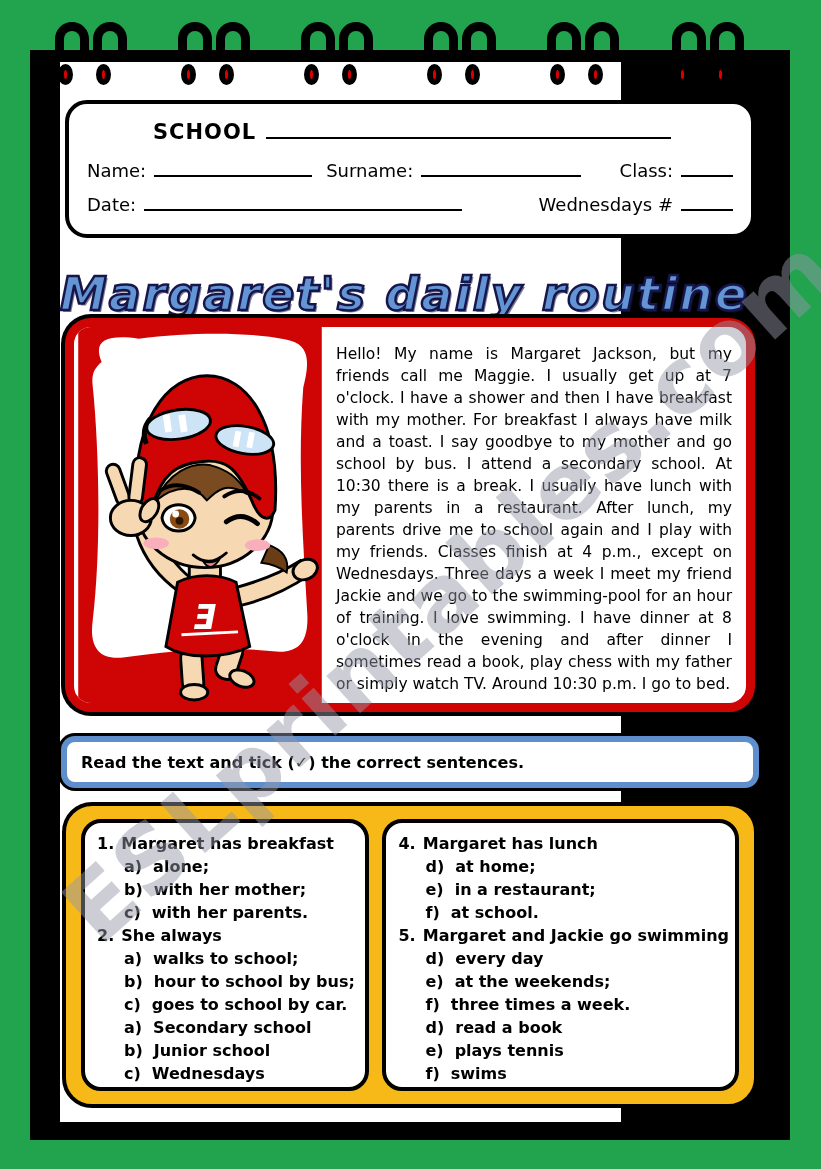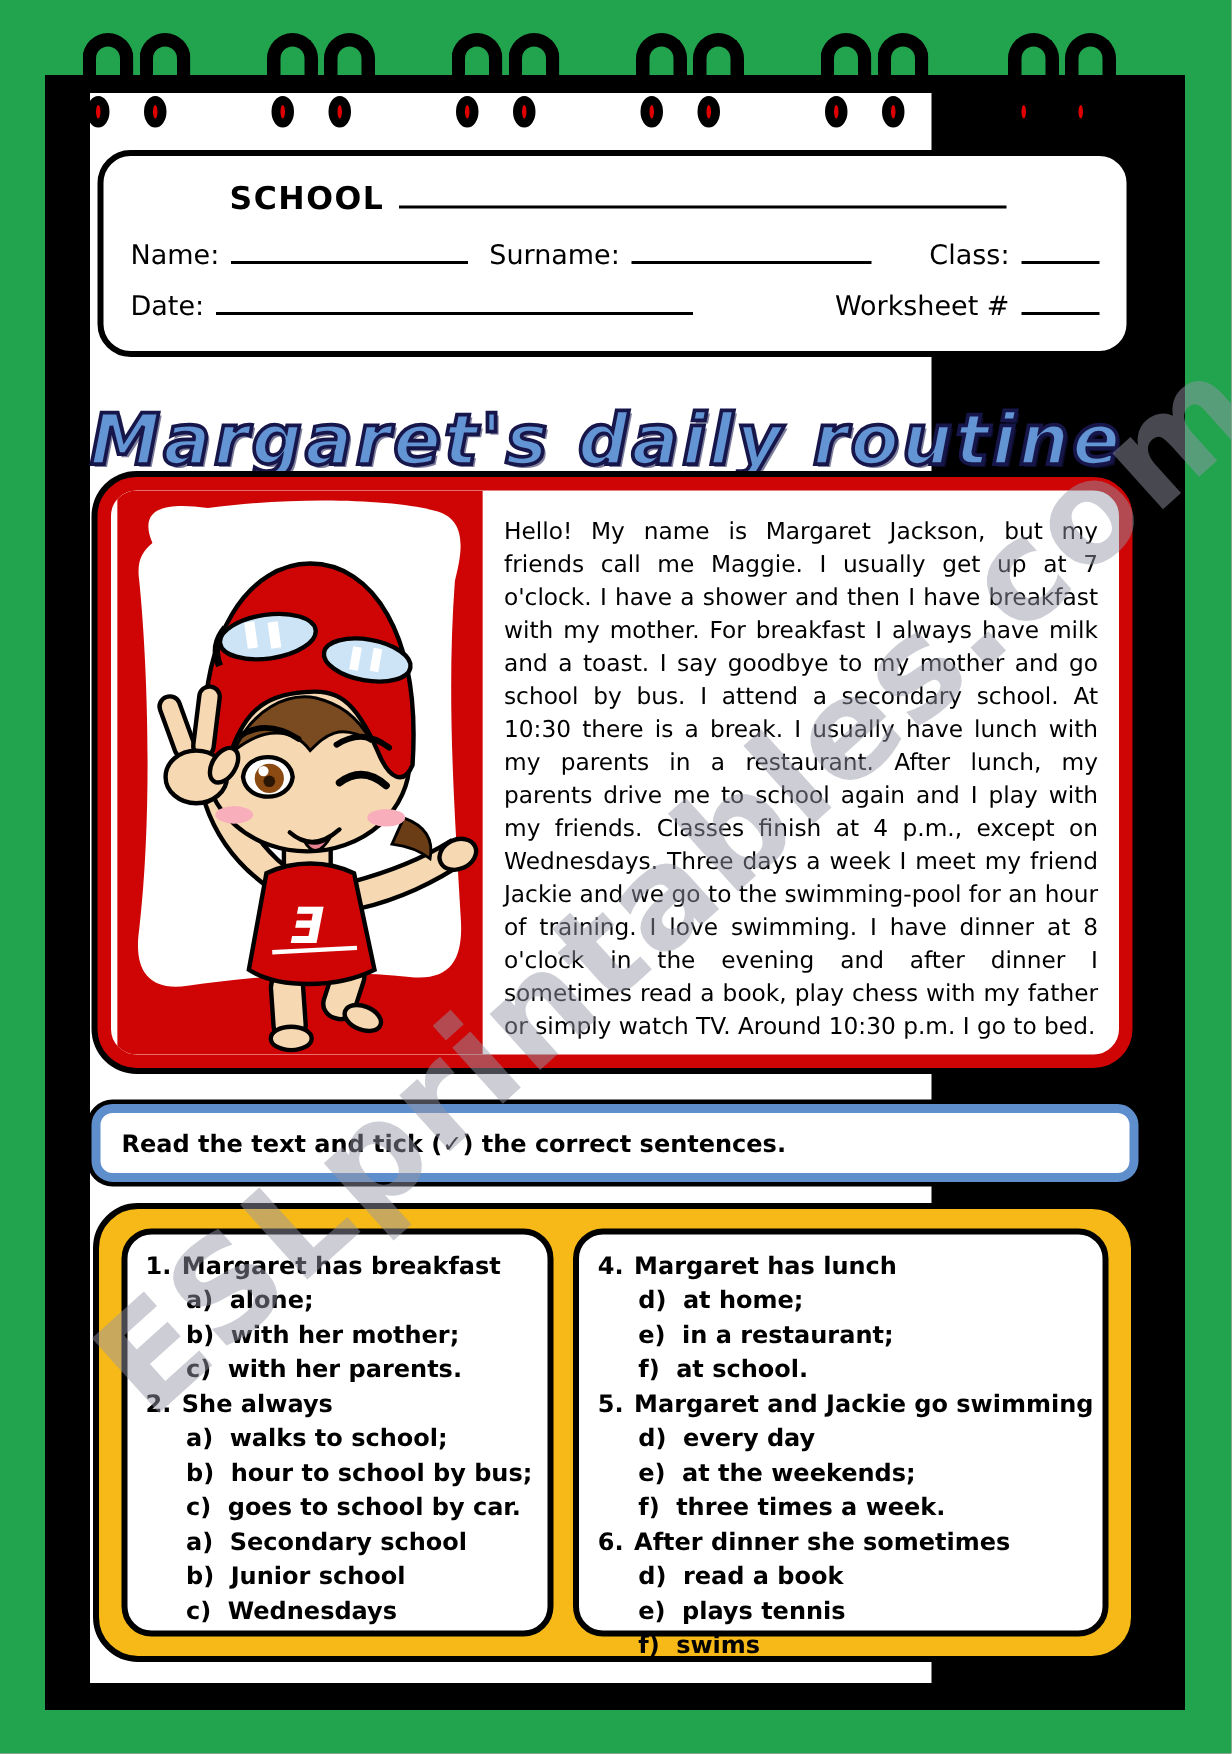--- a/index.html
+++ b/index.html
@@ -148,21 +148,21 @@
         <span class="hdr-label">Surname:</span>
           <span class="blank b-surname"></span>
         <span class="spacer"></span>
         <span class="hdr-label">Class:</span>
           <span class="blank b-class"></span>
       </div>
       <div class="hdr-row">
         <span class="hdr-label">Date:</span>
           <span class="blank b-date"></span>
         <span class="spacer"></span>
-        <span class="hdr-label">Worksheet #</span>
+        <span class="hdr-label">Wednesdays #</span>
           <span class="blank b-worksheet"></span>
       </div>
     </div>
 
     <div class="title">Margaret's daily routine</div>
 
     <div class="reading-box">
       <div class="photo">
         <svg viewBox="0 0 250 386">
           <rect x="0" y="0" width="250" height="386" fill="#cf0505"></rect>
@@ -243,21 +243,20 @@
       </div>
       <div class="q-col">
         <div class="q-title"><span class="q-num">4.</span><span>Margaret has lunch</span></div>
         <div class="opt"><span class="opt-letter">d)</span><span>at home;</span></div>
         <div class="opt"><span class="opt-letter">e)</span><span>in a restaurant;</span></div>
         <div class="opt"><span class="opt-letter">f)</span><span>at school.</span></div>
         <div class="q-title"><span class="q-num">5.</span><span>Margaret and Jackie go swimming</span></div>
         <div class="opt"><span class="opt-letter">d)</span><span>every day</span></div>
         <div class="opt"><span class="opt-letter">e)</span><span>at the weekends;</span></div>
         <div class="opt"><span class="opt-letter">f)</span><span>three times a week.</span></div>
-        <div class="q-title"><span class="q-num">6.</span><span>After dinner she sometimes</span></div>
         <div class="opt"><span class="opt-letter">d)</span><span>read a book</span></div>
         <div class="opt"><span class="opt-letter">e)</span><span>plays tennis</span></div>
         <div class="opt"><span class="opt-letter">f)</span><span>swims</span></div>
       </div>
     </div>
 
     <div class="watermark">ESLprintables.com</div>
 
   </div>
 </div>

